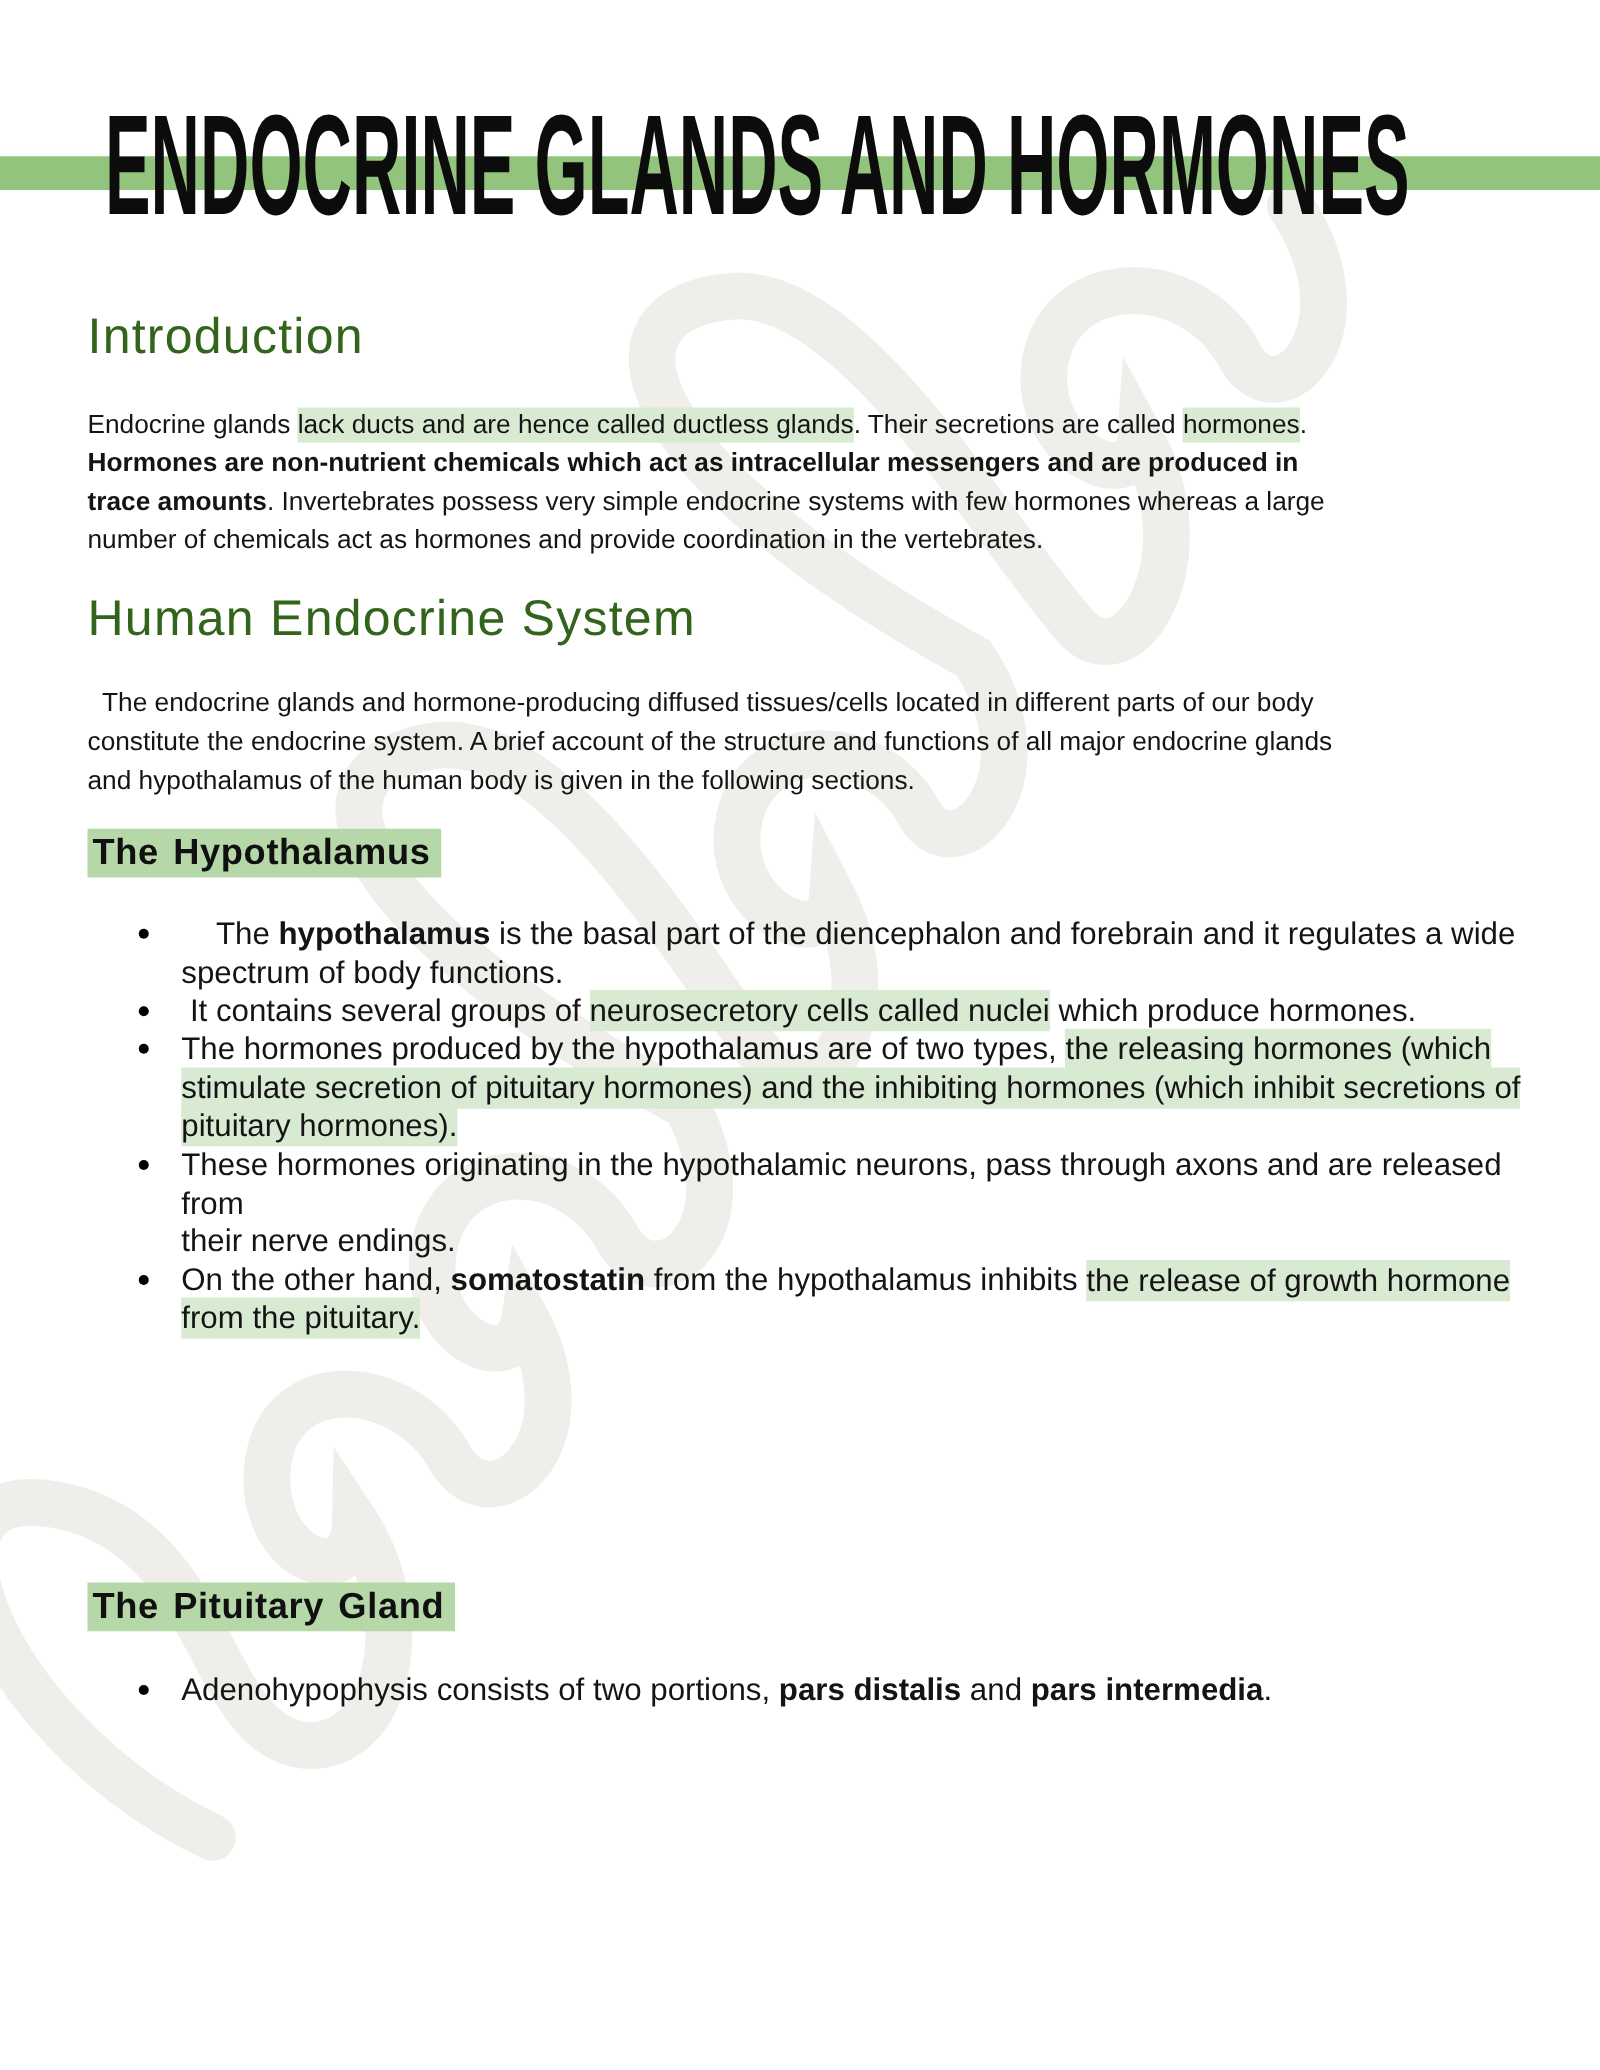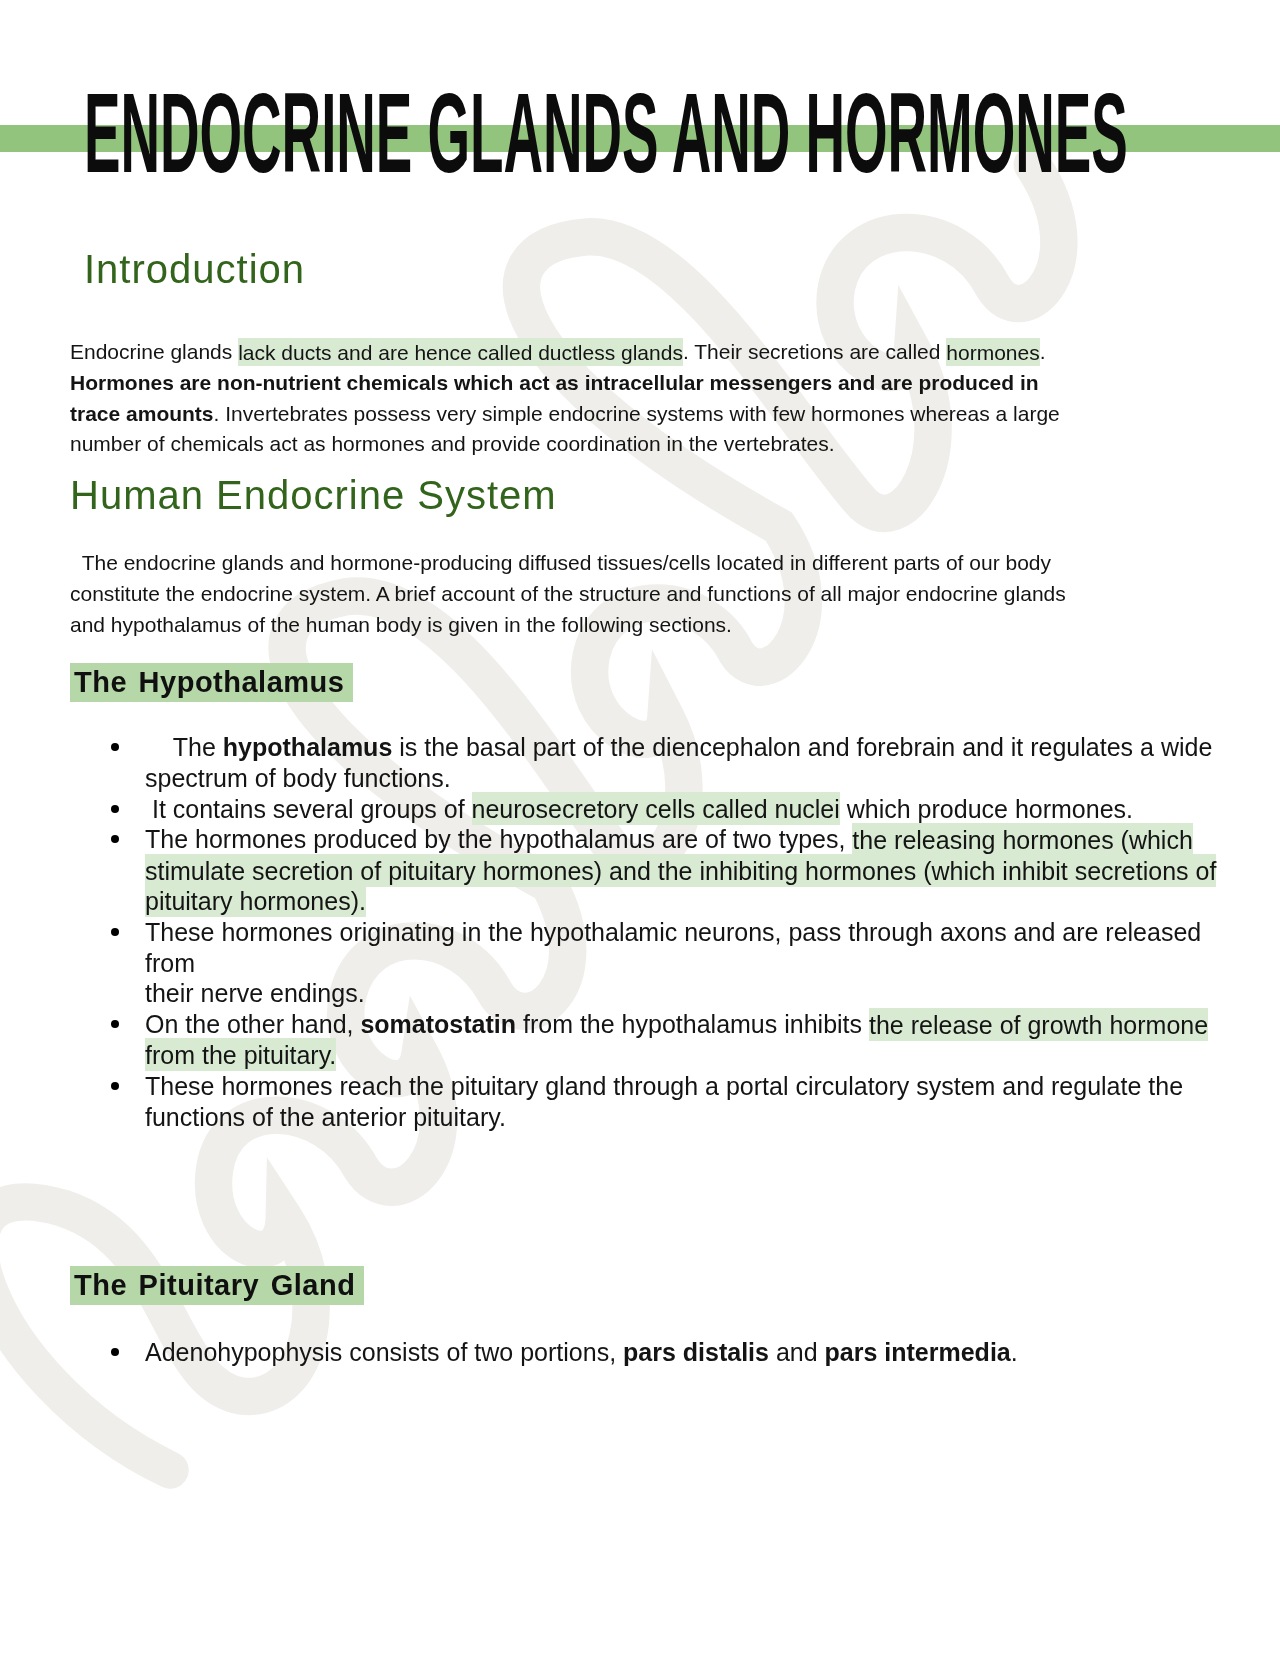--- a/index.html
+++ b/index.html
@@ -28,38 +28,38 @@
     position:absolute;left:84px;top:76px;
     font-size:114px;font-weight:bold;line-height:1;color:#0c0c0c;
     white-space:nowrap;letter-spacing:0;
     transform:scaleX(0.48);transform-origin:left center;
   }
   .h1{
     position:absolute;left:70px;
     font-size:40px;line-height:1.15;font-weight:400;
     color:var(--heading_green);letter-spacing:1px;
   }
-  .h1.intro{left:84px;top:246px;}
+  .h1.intro{left:70px;top:246px;}
   .h1.human{top:472px;}
   .h2{
     position:absolute;left:70px;
     font-size:29px;line-height:31px;font-weight:700;color:#101010;
     letter-spacing:.5px;word-spacing:3px;
     background:var(--heading_highlight);
     padding:4px 9px 4px 4px;display:inline-block;
   }
   .h2.hypo{top:663px;}
   .h2.pit{top:1266px;}
 
   .para{
     position:absolute;left:70px;width:1185px;
     font-size:21px;line-height:30.8px;
     white-space:pre-wrap;color:var(--text);
   }
-  .para.p1{top:325px;margin-top:12px;}
+  .para.p1{top:325px;}
   .para.p2{top:548px;}
 
   ul.bullets{
     position:absolute;left:70px;width:1160px;list-style:none;
   }
   ul.bullets.hypo{top:732px;}
   ul.bullets.pit{top:1337px;}
   ul.bullets li{
     position:relative;padding-left:75px;
     font-size:25px;line-height:30.8px;white-space:pre-wrap;
@@ -120,20 +120,18 @@
     <li><span>&nbsp;&nbsp;&nbsp;&nbsp;The </span><span class="b">hypothalamus</span><span> is the basal part of the diencephalon and forebrain and it regulates a wide
 spectrum of body functions.</span></li>
     <li><span>&nbsp;It contains several groups of </span><span class="hl">neurosecretory cells called nuclei</span><span> which produce hormones.</span></li>
     <li><span>The hormones produced by the hypothalamus are of two types, </span><span class="hl">the releasing hormones (which
 stimulate secretion of pituitary hormones) and the inhibiting hormones (which inhibit secretions of
 pituitary hormones).</span></li>
     <li><span>These hormones originating in the hypothalamic neurons, pass through axons and are released from
 their nerve endings.</span></li>
     <li><span>On the other hand, </span><span class="b">somatostatin</span><span> from the hypothalamus inhibits </span><span class="hl">the release of growth hormone
 from the pituitary.</span></li>
-    <li><span>These hormones reach the pituitary gland through a portal circulatory system and regulate the
-functions of the anterior pituitary.</span></li>
   </ul>
 
 <div class="h2 pit">The Pituitary Gland</div>
 <ul class="bullets pit">
     <li><span>Adenohypophysis consists of two portions, </span><span class="b">pars distalis</span><span> and </span><span class="b">pars intermedia</span><span>.</span></li>
   </ul>
 
 </body></html>

